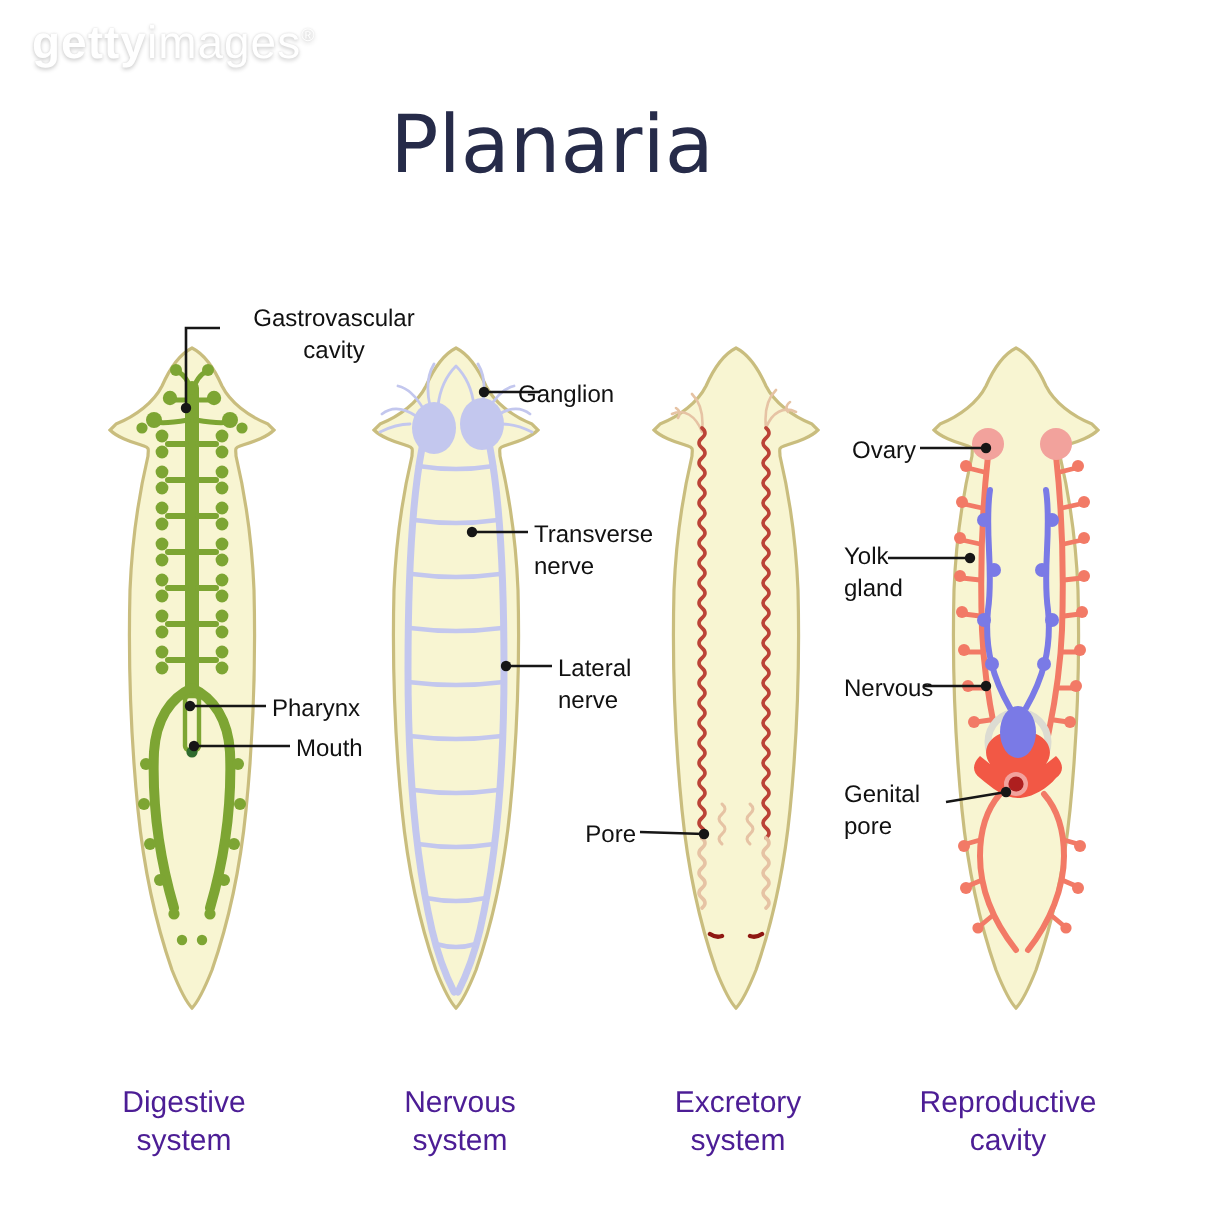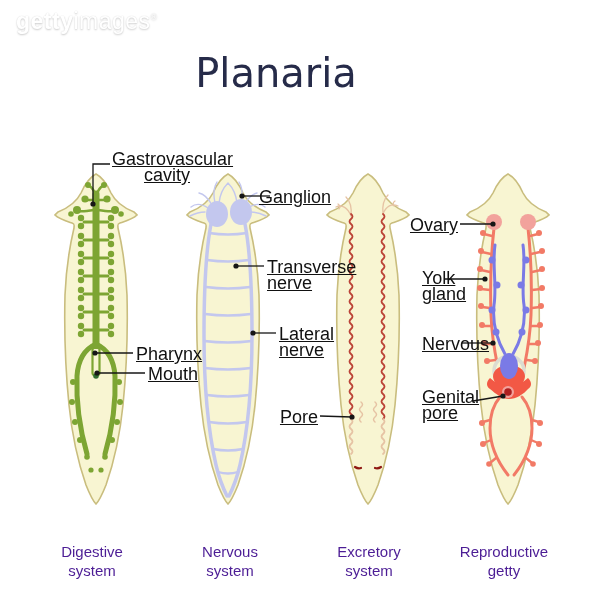--- a/index.html
+++ b/index.html
@@ -6,22 +6,22 @@
   body{width:612px;height:612px;background:#ffffff;position:relative;overflow:hidden;
        font-family:"Liberation Sans",sans-serif;}
   .watermark{position:absolute;left:16px;top:8px;font-size:23px;color:#ffffff;
              text-shadow:0 0 1px #d9d9d9,0 1px 2px #cccccc;letter-spacing:.5px;}
   .watermark .b{font-weight:bold;}
   .watermark sup{font-size:9px;}
   .title{position:absolute;left:0;top:50px;width:552px;text-align:center;
          font-family:"DejaVu Sans",sans-serif;font-size:40px;font-weight:500;
          color:var(--title-color);}
   .fig{position:absolute;width:84px;height:338px;}
-  .lbl{position:absolute;font-size:18px;line-height:16px;color:var(--label-color);
-       white-space:pre-line;text-decoration:underline;}
+  .lbl{position:absolute;font-size:12px;line-height:16px;color:var(--label-color);
+       white-space:pre-line;}
   .lbl.center{text-align:center;}
   .lbl.right{text-align:right;}
   .caption{position:absolute;width:130px;top:542px;text-align:center;font-size:15px;
            line-height:19px;color:#4c1d95;white-space:pre-line;}
   .overlay{position:absolute;left:0;top:0;pointer-events:none;}
   
   .body-shape{fill:var(--body-fill);stroke:var(--body-stroke);stroke-width:1.6;}
   .s-dig{stroke:var(--digestive);fill:none;stroke-linecap:round;}
   .f-dig{fill:var(--digestive);}
   .pharynx-tube{fill:var(--body-fill);stroke:var(--digestive);stroke-width:2.2;}
@@ -263,13 +263,13 @@
 <div class="lbl" style="left:422px;top:389px;">Genital
 pore</div>
 
 <div class="caption" style="left:27px;">Digestive
 system</div>
 <div class="caption" style="left:165px;">Nervous
 system</div>
 <div class="caption" style="left:304px;">Excretory
 system</div>
 <div class="caption" style="left:439px;">Reproductive
-getty</div>
+cavity</div>
 
 </body></html>

